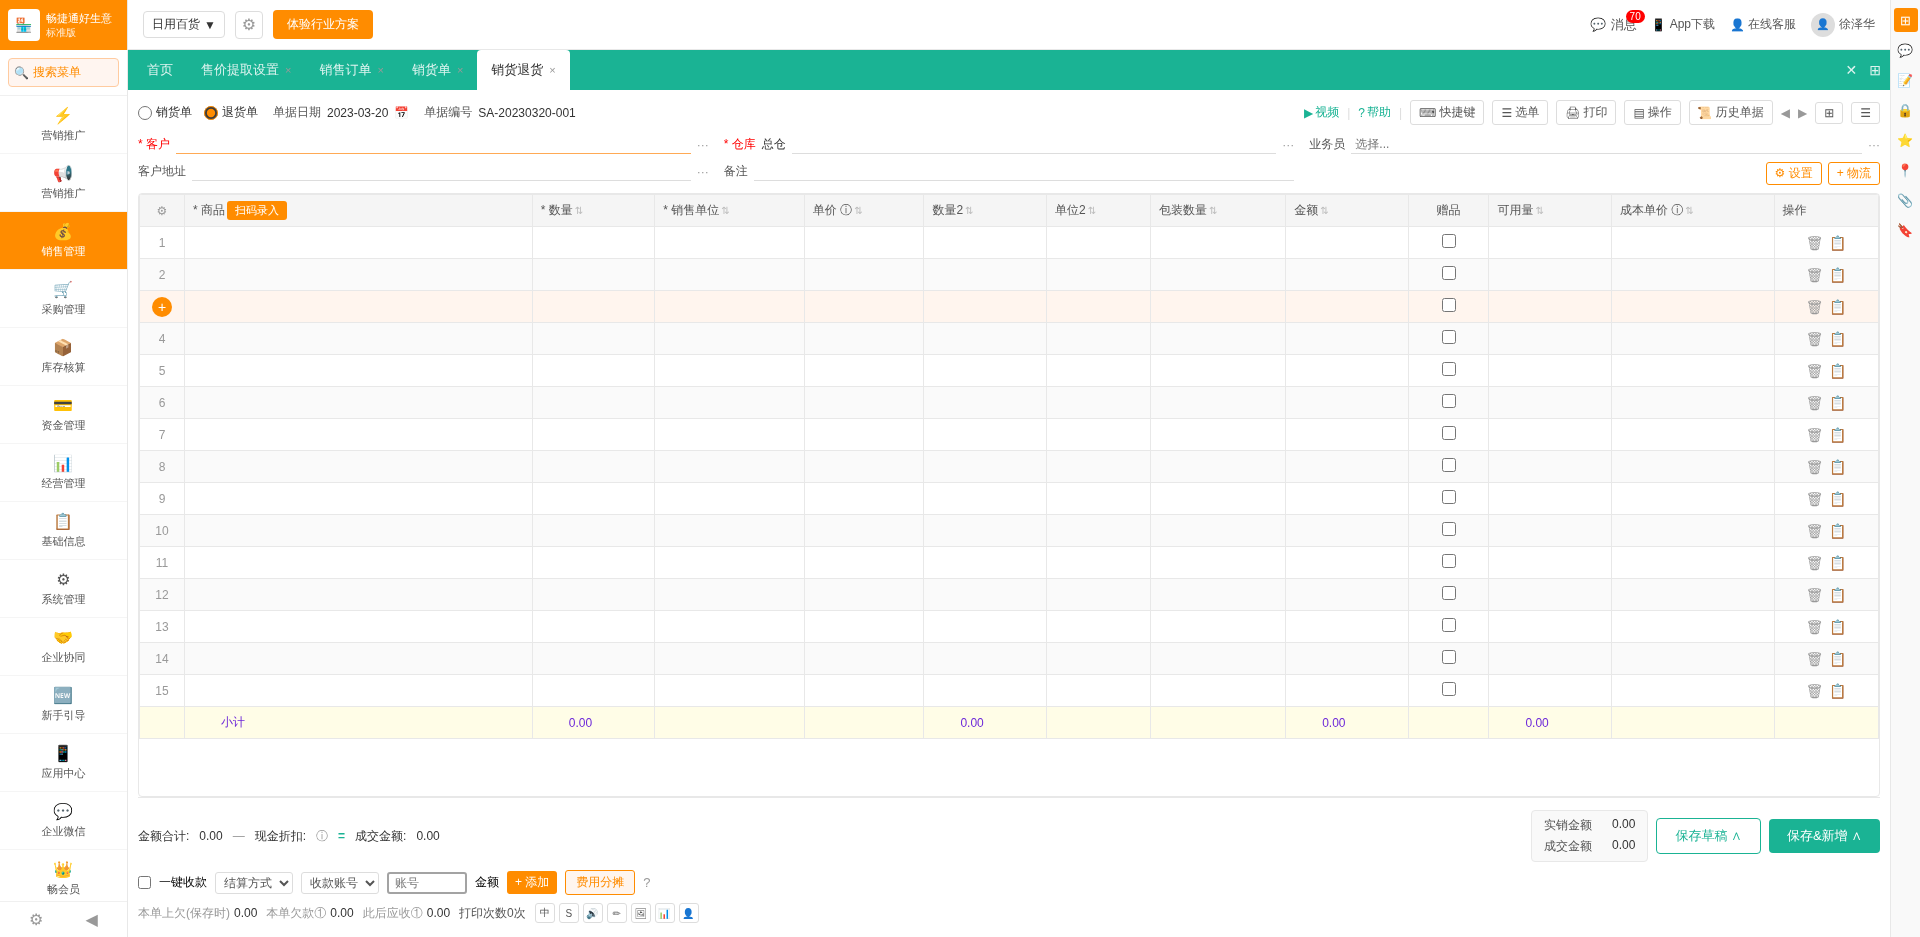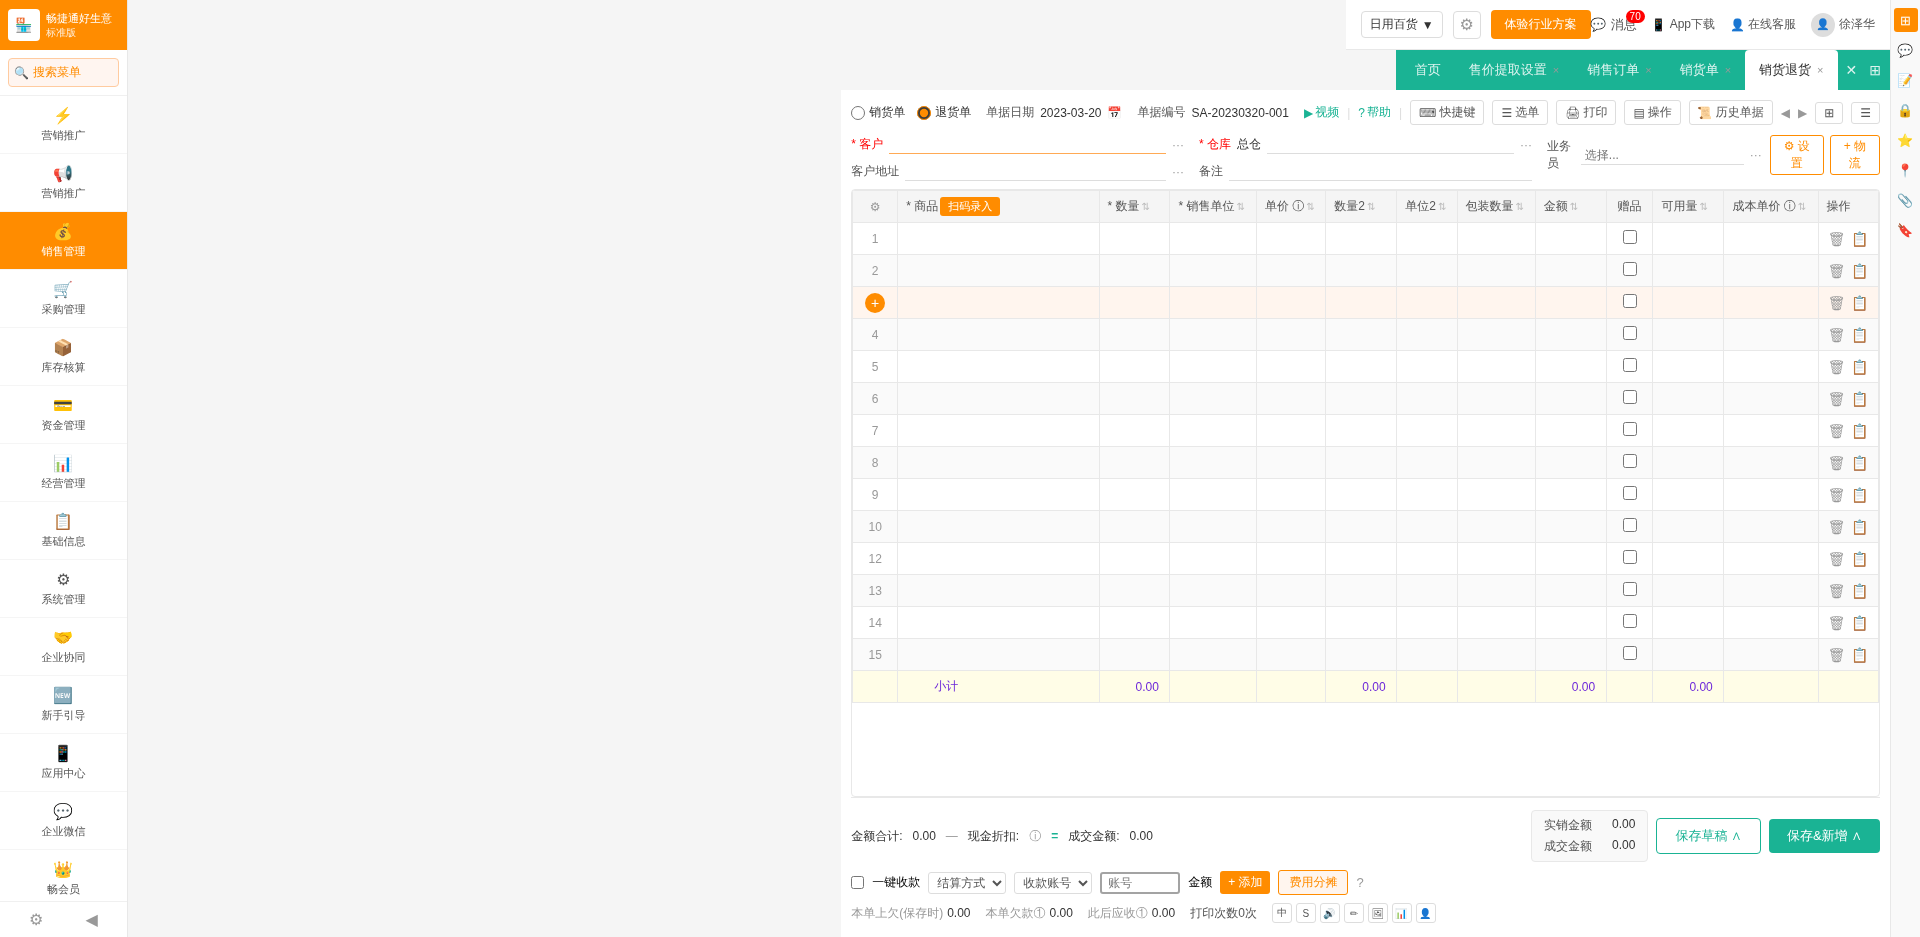--- a/index.html
+++ b/index.html
@@ -13,21 +13,21 @@
     .sidebar-search { padding: 8px; border-bottom: 1px solid #f0f0f0; }
     .sidebar-search-btn { width: 100%; padding: 5px; background: #fff5f0; border: 1px solid #ffcba0; border-radius: 4px; color: #ff8c00; font-size: 12px; cursor: pointer; display: flex; align-items: center; gap: 4px; }
     .sidebar-nav { flex: 1; overflow-y: auto; }
     .nav-item { display: flex; flex-direction: column; align-items: center; padding: 10px 5px; cursor: pointer; color: #555; font-size: 11px; gap: 3px; border-bottom: 1px solid #f5f5f5; }
     .nav-item.active { background: #ff8c00; color: #fff; }
     .nav-item .nav-icon { font-size: 16px; }
     .sidebar-bottom { padding: 8px; display: flex; justify-content: space-around; border-top: 1px solid #f0f0f0; }
     .sidebar-bottom-btn { color: #999; font-size: 16px; cursor: pointer; }
 
     
-    .main { flex: 1; display: flex; flex-direction: column; overflow: hidden; align-items: flex-end; }
+    .main { flex: 1; display: flex; flex-direction: column; overflow: hidden; }
 
     
     .topbar { background: #fff; height: 50px; display: flex; align-items: center; justify-content: space-between; padding: 0 15px; border-bottom: 1px solid #e8e8e8; flex-shrink: 0; }
     .topbar-left { display: flex; align-items: center; gap: 10px; }
     .topbar-select { display: flex; align-items: center; gap: 4px; border: 1px solid #ddd; border-radius: 4px; padding: 4px 8px; background: #fff; cursor: pointer; font-size: 12px; color: #333; }
     .topbar-gear { width: 28px; height: 28px; display: flex; align-items: center; justify-content: center; color: #999; cursor: pointer; font-size: 16px; border: 1px solid #ddd; border-radius: 4px; }
     .topbar-trial-btn { background: #ff8c00; color: #fff; border: none; border-radius: 4px; padding: 6px 14px; font-size: 12px; cursor: pointer; }
     .topbar-right { display: flex; align-items: center; gap: 15px; }
     .topbar-msg { position: relative; color: #555; cursor: pointer; font-size: 13px; display: flex; align-items: center; gap: 4px; }
     .badge { position: absolute; top: -6px; right: -8px; background: #f00; color: #fff; border-radius: 10px; font-size: 10px; padding: 1px 4px; }
@@ -95,21 +95,21 @@
     .footer-total { font-size: 12px; color: #333; }
     .footer-dash { color: #999; }
     .footer-eq { color: #1ab394; font-weight: bold; }
     .footer-row2 { display: flex; align-items: center; gap: 8px; padding: 4px 0; font-size: 12px; }
     .footer-checkbox { accent-color: #ff8c00; }
     .footer-select { border: 1px solid #ddd; border-radius: 3px; padding: 2px 4px; font-size: 12px; color: #555; background: #fff; }
     .footer-input { border: 2px solid #a3a3a3; border-radius: 3px; padding: 2px 6px; font-size: 12px; color: #555; width: 80px; }
     .footer-add-btn { background: #ff8c00; color: #fff; border: none; border-radius: 3px; padding: 3px 8px; font-size: 12px; cursor: pointer; display: flex; align-items: center; gap: 2px; }
     .footer-tab-btn { border: 1px solid #ff8c00; color: #ff8c00; background: #fff5ee; border-radius: 3px; padding: 3px 10px; font-size: 12px; cursor: pointer; }
     .footer-help { color: #999; cursor: pointer; font-size: 13px; }
-    .footer-row3 { display: flex; align-items: center; gap: 15px; padding: 4px 0; font-size: 12px; color: #555; }
+    .footer-row3 { display: flex; align-items: center; gap: 9px; padding: 4px 0; font-size: 12px; color: #555; }
     .footer-stat { display: flex; align-items: center; gap: 4px; }
     .footer-stat-label { color: #999; }
     .footer-stat-val { color: #333; font-weight: 500; }
     .footer-print { color: #555; }
     .print-icons { display: flex; gap: 4px; }
     .print-icon { width: 20px; height: 20px; background: #fff; border: 1px solid #ddd; border-radius: 3px; display: flex; align-items: center; justify-content: center; font-size: 10px; cursor: pointer; color: #555; }
 
     
     .save-area { display: flex; gap: 8px; margin-left: auto; }
     .summary-box { background: #f9f9f9; border: 1px solid #e8e8e8; border-radius: 4px; padding: 6px 12px; font-size: 12px; display: flex; flex-direction: column; gap: 4px; }
@@ -320,21 +320,21 @@
           <span class="field-label">仓库</span>
           <span style="font-size:12px;color:#333;">总仓</span>
           <input class="field-input" type="text" style="flex: 1 1 0%; border-top: none; border-right: none; border-left: none; border-image: initial; border-bottom: 1px solid rgb(221, 221, 221); outline: none; padding: 2px 4px;">
           <span class="field-dots">···</span>
         </div>
         <div class="field-group">
           <span class="field-label-opt">备注</span>
           <input class="field-input" type="text" style="flex: 1 1 0%; border-top: none; border-right: none; border-left: none; border-image: initial; border-bottom: 1px solid rgb(221, 221, 221); outline: none; padding: 2px 4px;">
         </div>
       </div>
-      <div style="flex:1; display:flex; flex-direction:row; gap:8px;">
+      <div style="flex:1; display:flex; flex-direction:column; gap:8px;">
         <div class="field-group">
           <span class="field-label-opt">业务员</span>
           <input class="field-input" type="text" style="flex: 1 1 0%; border-top: none; border-right: none; border-left: none; border-image: initial; border-bottom: 1px solid rgb(221, 221, 221); outline: none; padding: 2px 4px;" placeholder="选择...">
           <span class="field-dots">···</span>
         </div>
         <div style="display:flex; gap:6px; justify-content:flex-end;">
           <button class="settings-btn">⚙ 设置</button>
           <button class="add-btn">+ 物流</button>
         </div>
       </div>
@@ -593,20 +593,40 @@
               <td></td>
               <td>
                 <div class="action-icons">
                   <span class="action-icon">🗑</span>
                   <span class="action-icon">📋</span>
                 </div>
               </td>
             </tr>
           <tr>
               <td class="row-num">10</td>
+              <td></td>
+              <td></td>
+              <td></td>
+              <td></td>
+              <td></td>
+              <td></td>
+              <td></td>
+              <td></td>
+              <td class="checkbox-cell"><input type="checkbox" class="cb" style=""></td>
+              <td></td>
+              <td></td>
+              <td>
+                <div class="action-icons">
+                  <span class="action-icon">🗑</span>
+                  <span class="action-icon">📋</span>
+                </div>
+              </td>
+            </tr>
+          <tr>
+              <td class="row-num">11</td>
               <td></td>
               <td></td>
               <td></td>
               <td></td>
               <td></td>
               <td></td>
               <td></td>
               <td></td>
               <td class="checkbox-cell"><input type="checkbox" class="cb" style=""></td>
               <td></td>

